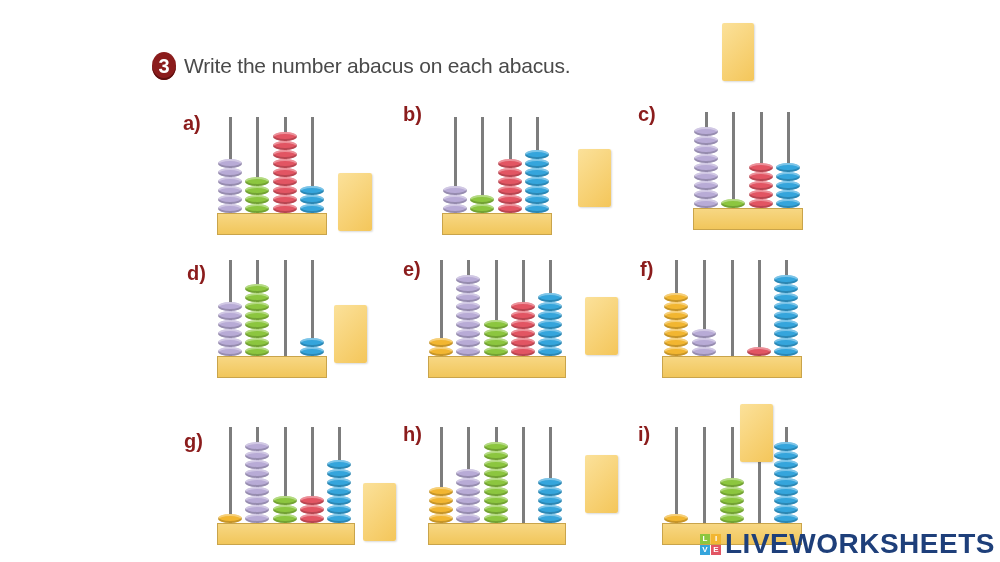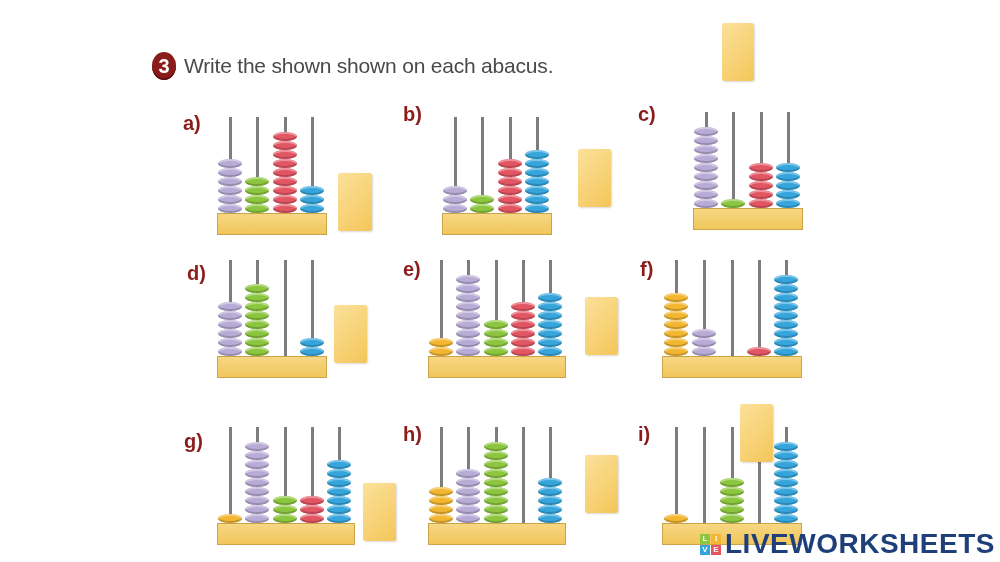--- a/index.html
+++ b/index.html
@@ -45,21 +45,21 @@
     width: 10px; height: 10px; font-size: 8px; font-weight: bold; color: #fff;
     display: flex; align-items: center; justify-content: center;
   }
   .logo-text { font-size: 28px; font-weight: bold; color: #1e3f7a; letter-spacing: 0.5px; }
 </style>
 </head>
 <body>
 
 <div class="header">
   <div class="num-badge">3</div>
-  <div class="instruction">Write the shown shown on each abacus.</div>
+  <div class="instruction">Write the number abacus on each abacus.</div>
 </div>
 
 <div id="abacus-layer">
     <div class="abacus">
       <div class="label" style="left: 183px; top: 112px;">a)</div>
       <div class="frame" style="left: 217px; top: 115px; width: 110px; height: 120px;">
         <div class="rod" style="left: 12px; top: 2px;"></div>
         <div class="bead" style="width: 24px; left: 1px; bottom: 22px; background: rgb(184, 171, 214);"></div>
         <div class="bead" style="width: 24px; left: 1px; bottom: 31px; background: rgb(184, 171, 214);"></div>
         <div class="bead" style="width: 24px; left: 1px; bottom: 40px; background: rgb(184, 171, 214);"></div>

